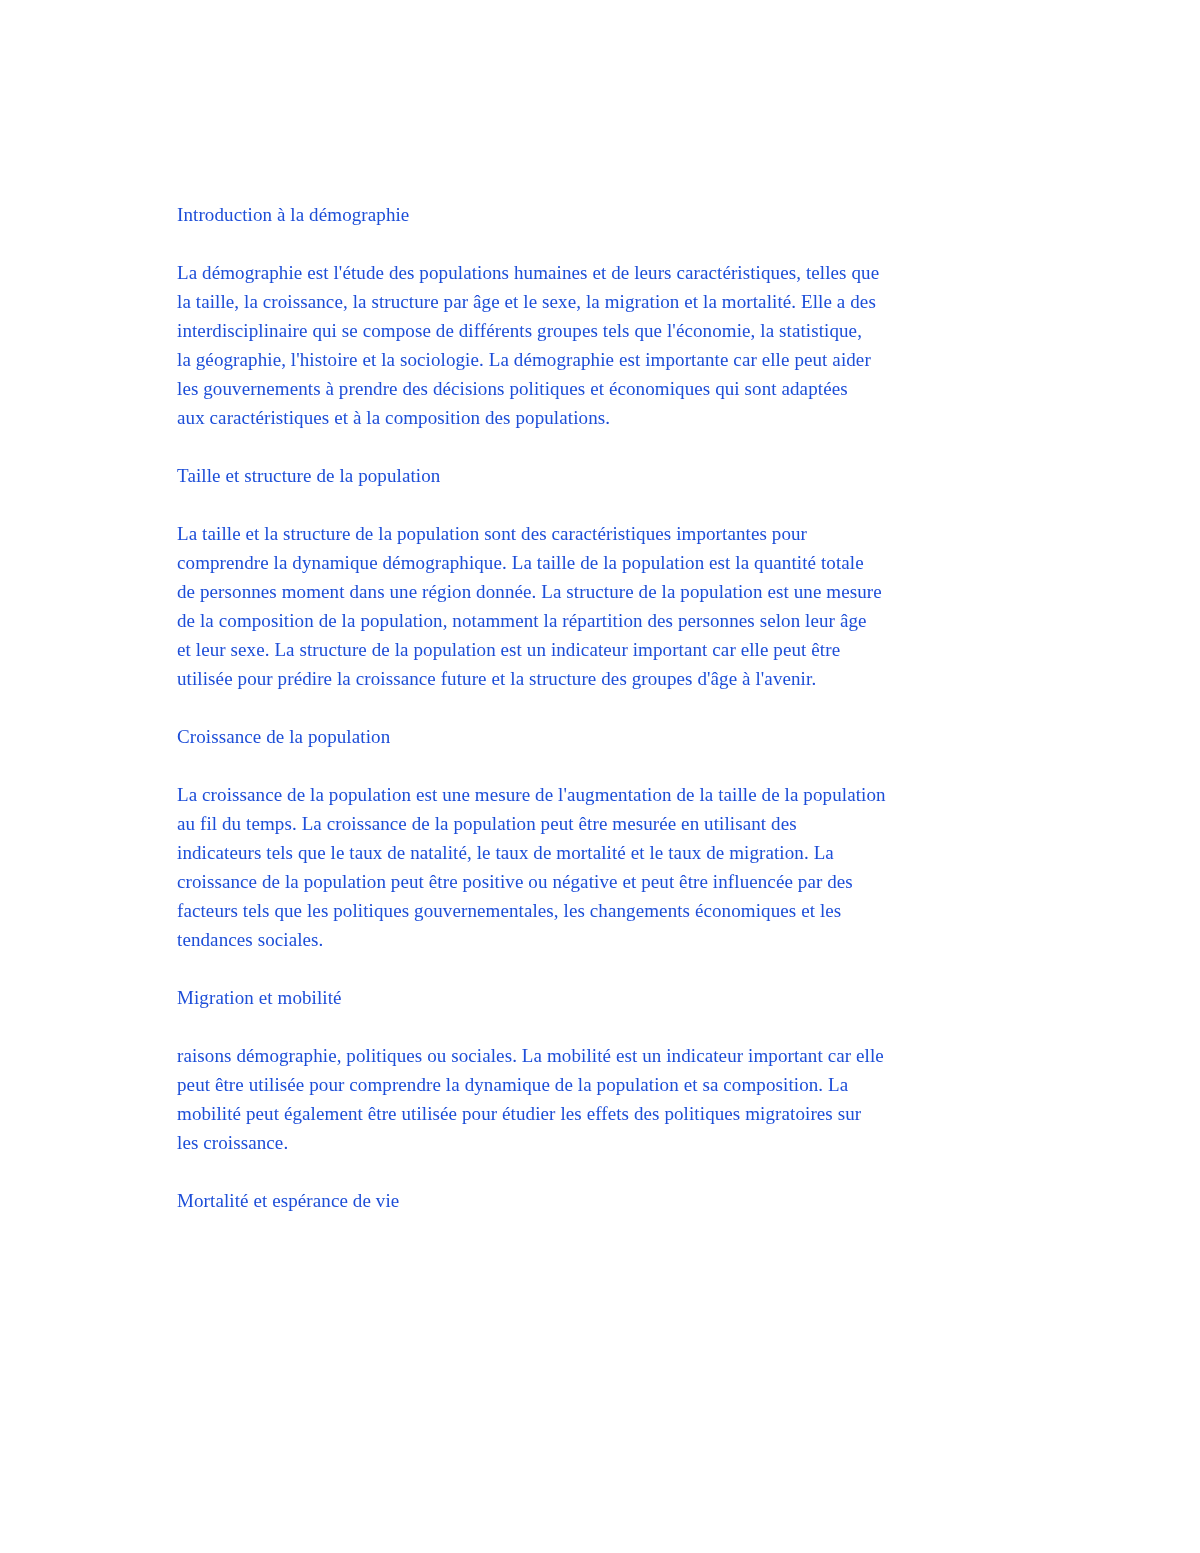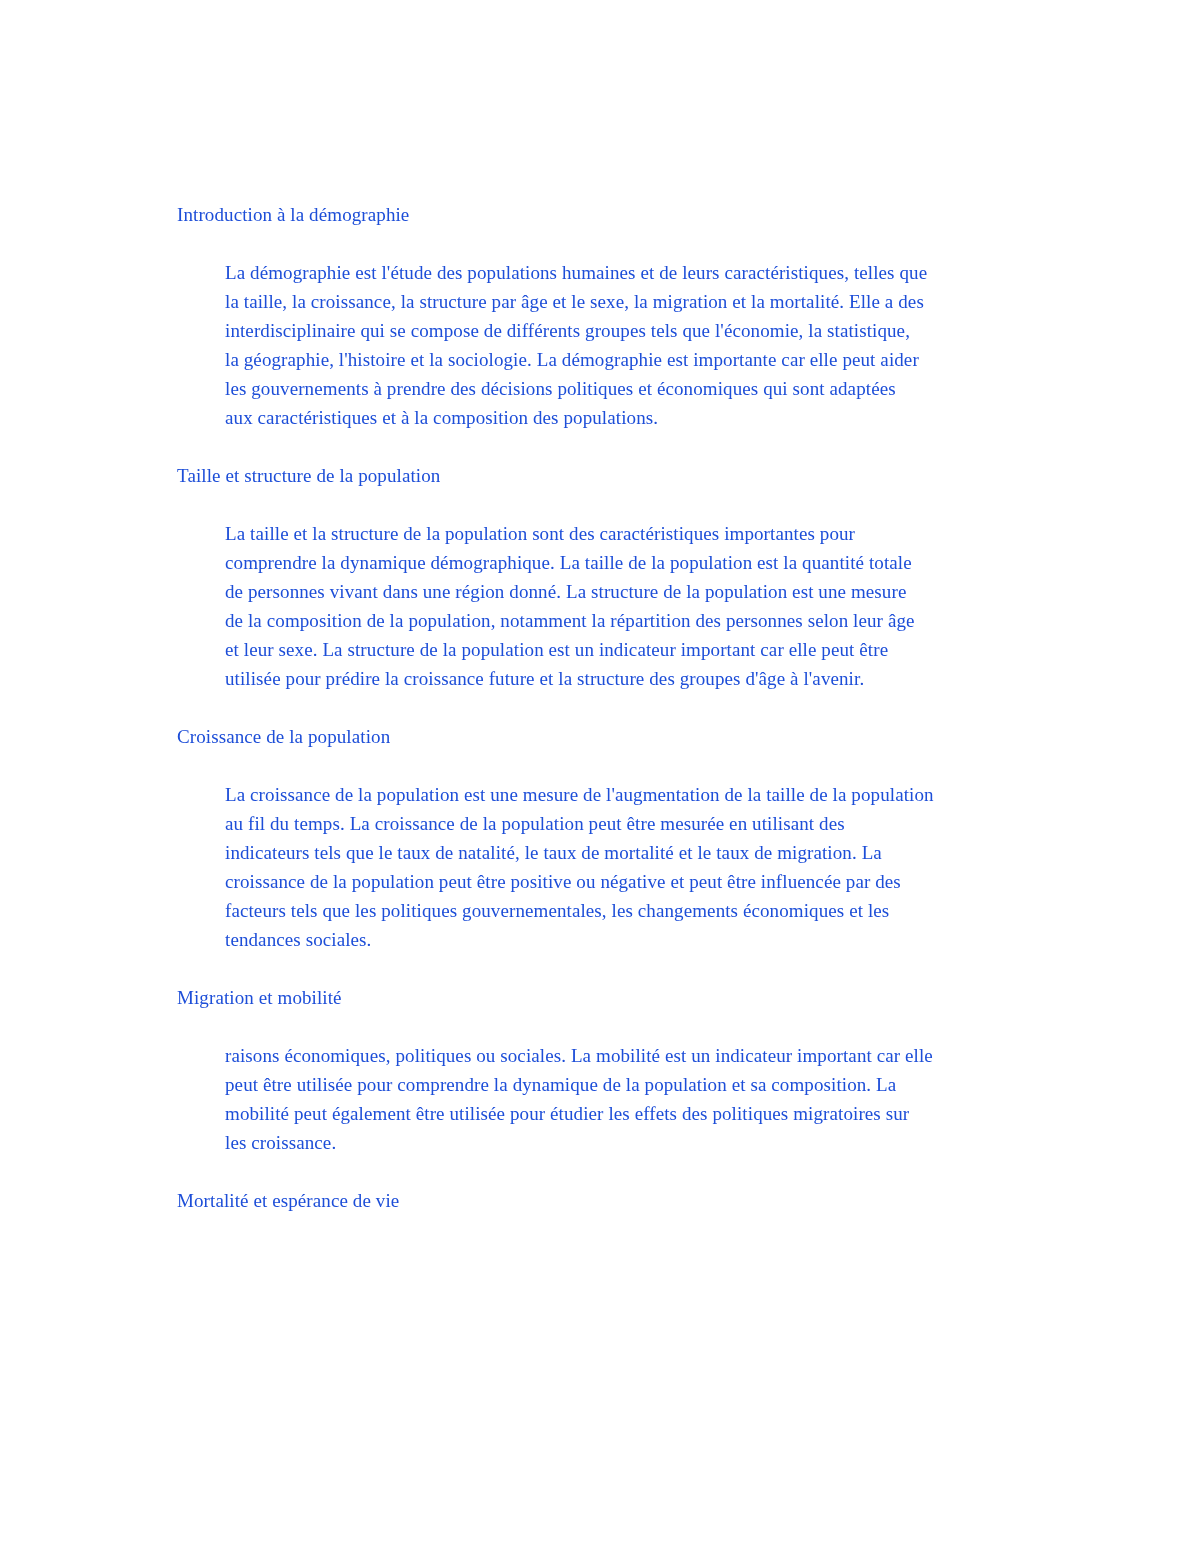--- a/index.html
+++ b/index.html
@@ -10,21 +10,21 @@
       top: 200px;
       width: 860px;
       font-family: "Liberation Serif", "DejaVu Serif", serif;
       font-size: 19px;
       line-height: 29px;
       color: #1d4ed8;
       letter-spacing: 0.1px;
     }
     .heading { margin: 0 0 29px 0; white-space: nowrap; font-weight: normal; font-size: 19px; }
     .para { margin: 0 0 29px 0; }
-    .line { display: block; white-space: nowrap; margin-left: 48px; }
+    .line { display: block; white-space: nowrap; }
   </style>
 </head>
 <body>
 
 <div class="page">
 
   <section>
     <h2 class="heading">Introduction à la démographie</h2>
     <p class="para">
       <span class="line">La démographie est l'étude des populations humaines et de leurs caractéristiques, telles que</span>
@@ -34,21 +34,21 @@
       <span class="line">les gouvernements à prendre des décisions politiques et économiques qui sont adaptées</span>
       <span class="line">aux caractéristiques et à la composition des populations.</span>
     </p>
   </section>
 
   <section>
     <h2 class="heading">Taille et structure de la population</h2>
     <p class="para">
       <span class="line">La taille et la structure de la population sont des caractéristiques importantes pour</span>
       <span class="line">comprendre la dynamique démographique. La taille de la population est la quantité totale</span>
-      <span class="line">de personnes vivant dans une région donné. La structure de la population est une mesure</span>
+      <span class="line">de personnes moment dans une région donnée. La structure de la population est une mesure</span>
       <span class="line">de la composition de la population, notamment la répartition des personnes selon leur âge</span>
       <span class="line">et leur sexe. La structure de la population est un indicateur important car elle peut être</span>
       <span class="line">utilisée pour prédire la croissance future et la structure des groupes d'âge à l'avenir.</span>
     </p>
   </section>
 
   <section>
     <h2 class="heading">Croissance de la population</h2>
     <p class="para">
       <span class="line">La croissance de la population est une mesure de l'augmentation de la taille de la population</span>
@@ -56,21 +56,21 @@
       <span class="line">indicateurs tels que le taux de natalité, le taux de mortalité et le taux de migration. La</span>
       <span class="line">croissance de la population peut être positive ou négative et peut être influencée par des</span>
       <span class="line">facteurs tels que les politiques gouvernementales, les changements économiques et les</span>
       <span class="line">tendances sociales.</span>
     </p>
   </section>
 
   <section>
     <h2 class="heading">Migration et mobilité</h2>
     <p class="para">
-      <span class="line">raisons économiques, politiques ou sociales. La mobilité est un indicateur important car elle</span>
+      <span class="line">raisons démographie, politiques ou sociales. La mobilité est un indicateur important car elle</span>
       <span class="line">peut être utilisée pour comprendre la dynamique de la population et sa composition. La</span>
       <span class="line">mobilité peut également être utilisée pour étudier les effets des politiques migratoires sur</span>
       <span class="line">les croissance.</span>
     </p>
   </section>
 
   <section>
     <h2 class="heading">Mortalité et espérance de vie</h2>
   </section>
 

